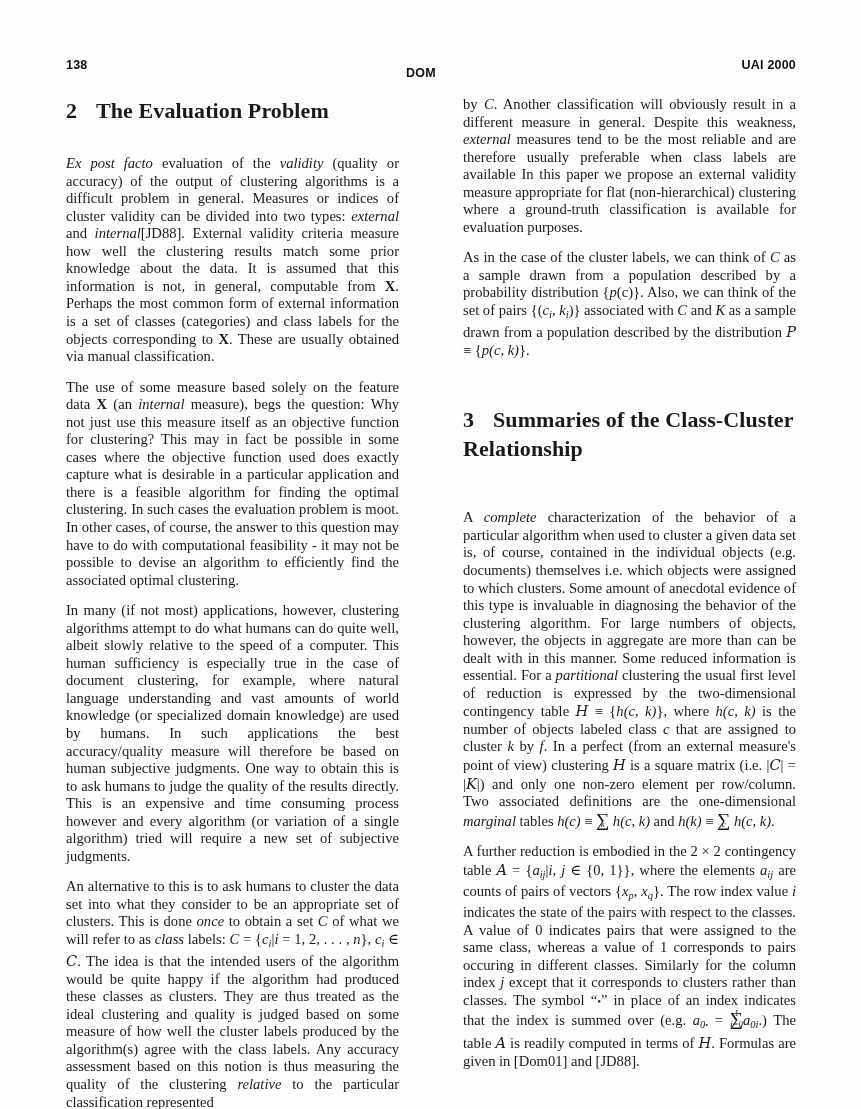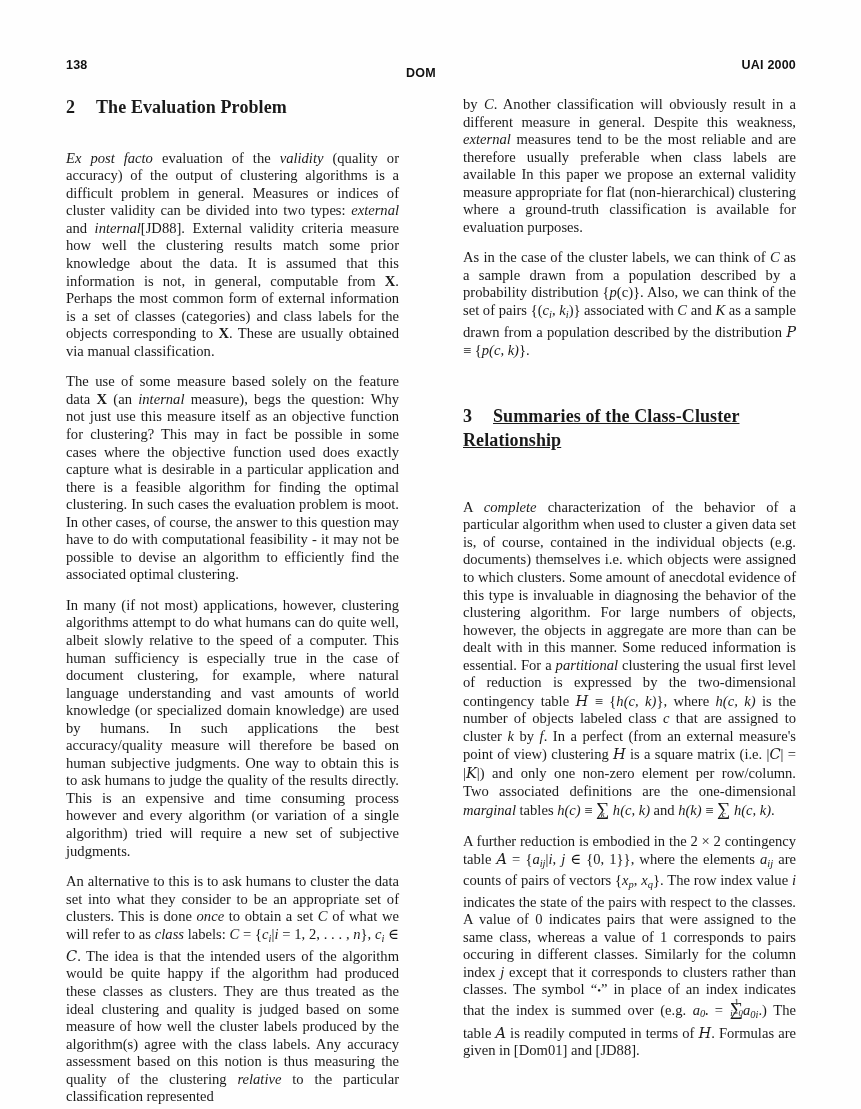--- a/index.html
+++ b/index.html
@@ -50,35 +50,35 @@
   }
   .col {
     width: 333px;
     position: absolute;
     top: 0;
   }
   .col-left  { left: 0; }
   .col-right { left: 397px; }
 
   h2.section {
-    font-size: 18px;
+    font-size: 22px;
     font-weight: bold;
     margin: 0 0 0 0;
     line-height: 1.32;
     letter-spacing: 0.1px;
     text-indent: 0;
   }
   h2.section .num {
     display: inline-block;
     width: 30px;
   }
   h2.section .ttl {
     display: inline;
   }
-  .sec3 { padding-left: 0; text-decoration: underline; }
+  .sec3 { padding-left: 0; }
   .sec3 .ttl {
     display: inline-block;
     width: 290px;
     vertical-align: top;
   }
 
   p.para {
     margin: 0;
     font-size: 14.6px;
     line-height: 17.55px;

